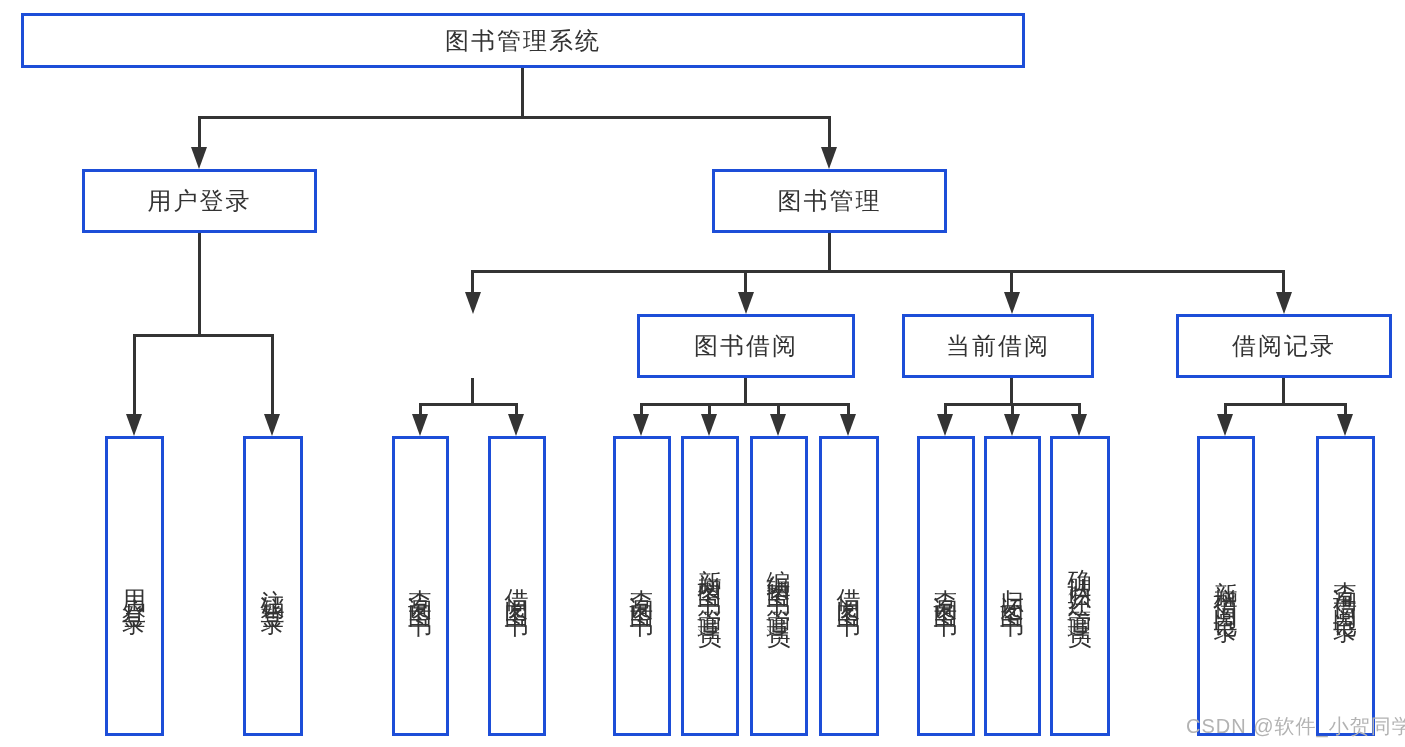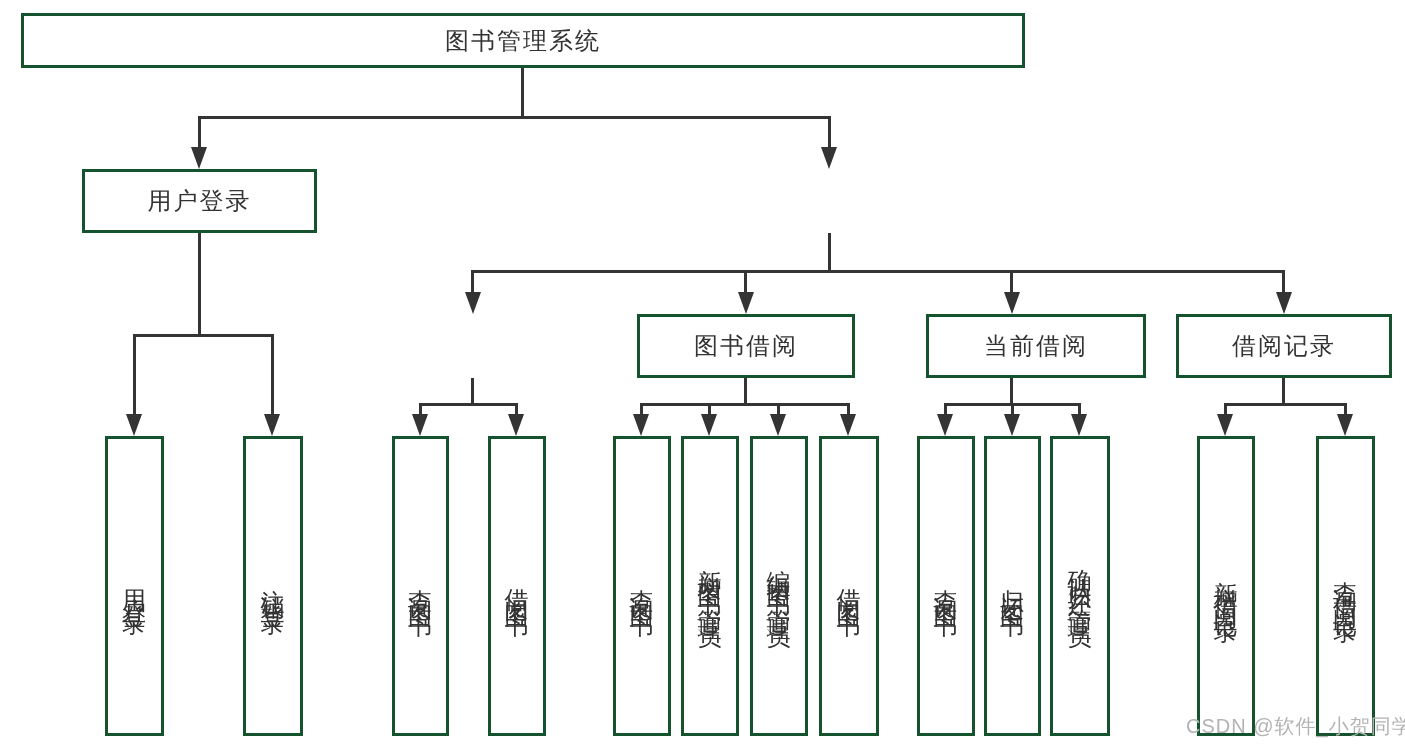--- a/index.html
+++ b/index.html
@@ -1,21 +1,21 @@
 <!DOCTYPE html>
 <html><head>
 <meta charset="utf-8">
 <style>
   html,body { margin:0; padding:0; background:#ffffff; }
   .stage {
     position:relative; width:1405px; height:747px; background:#ffffff;
     font-family:"Liberation Sans","DejaVu Sans",sans-serif; overflow:hidden;
   }
   .box {
-    position:absolute; background:#ffffff; border:3px solid #14532d;
+    position:absolute; background:#ffffff; border:3px solid #1d4ed8;
     box-sizing:border-box; display:flex; align-items:center; justify-content:center;
     color:#333333;
   }
   .ht { font-size:24px; letter-spacing:2px; white-space:nowrap; }
   .vt {
     writing-mode:vertical-rl; text-orientation:mixed; font-size:24px;
     letter-spacing:8px; line-height:1.05; white-space:nowrap;
   }
   .vl { position:absolute; width:3px; background:#343434; }
   .hl { position:absolute; height:3px; background:#343434; }
@@ -35,27 +35,30 @@
 <div class="stage">
 
   <div class="box" style="left:21px;top:13px;width:1004px;height:55px">
     <span class="ht">图书管理系统</span>
   </div>
 
   <div class="box" style="left:82px;top:169px;width:235px;height:64px">
     <span class="ht">用户登录</span>
   </div>
 
+  <div class="box" style="left:712px;top:169px;width:235px;height:64px">
+    <span class="ht">图书管理</span>
+  </div>
 
 
   <div class="box" style="left:637px;top:314px;width:218px;height:64px">
     <span class="ht">图书借阅</span>
   </div>
 
-  <div class="box" style="left:926px;top:314px;width:220px;height:64px">
+  <div class="box" style="left:902px;top:314px;width:192px;height:64px">
     <span class="ht">当前借阅</span>
   </div>
 
   <div class="box" style="left:1176px;top:314px;width:216px;height:64px">
     <span class="ht">借阅记录</span>
   </div>
 
   <div class="box" style="left:105px;top:436px;width:59px;height:300px">
     <span class="vt">用户登录</span>
   </div>

